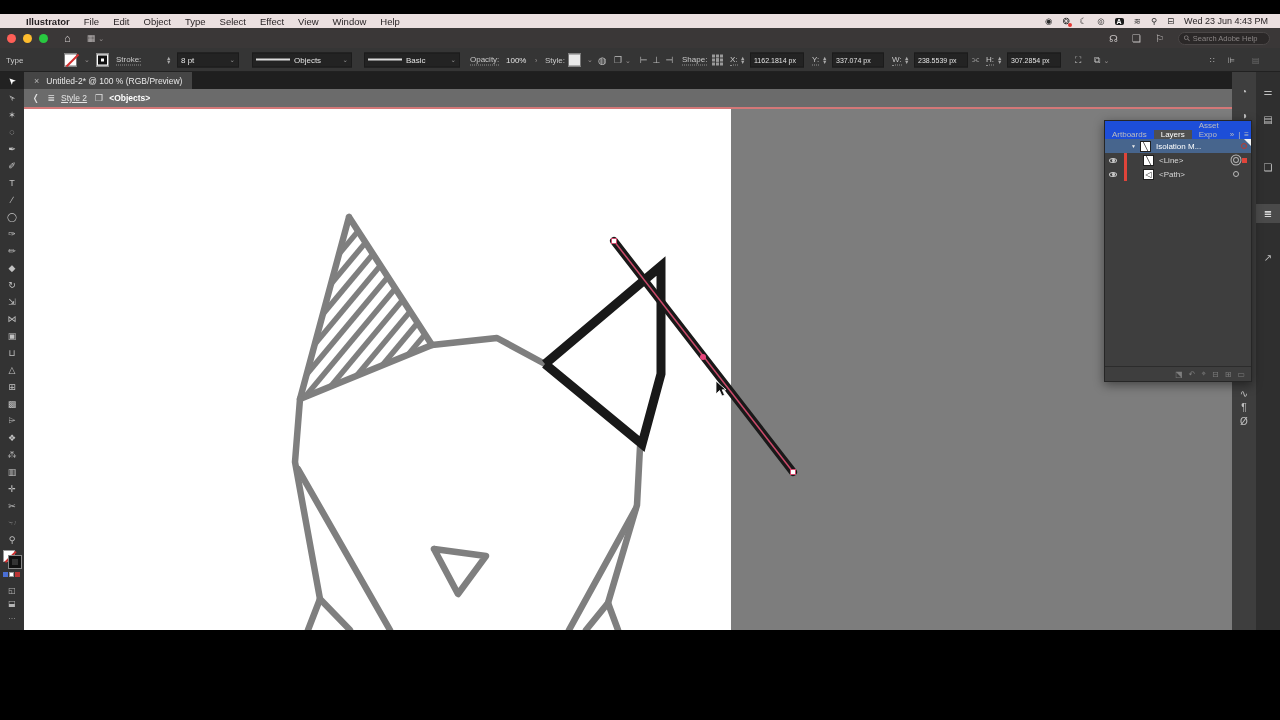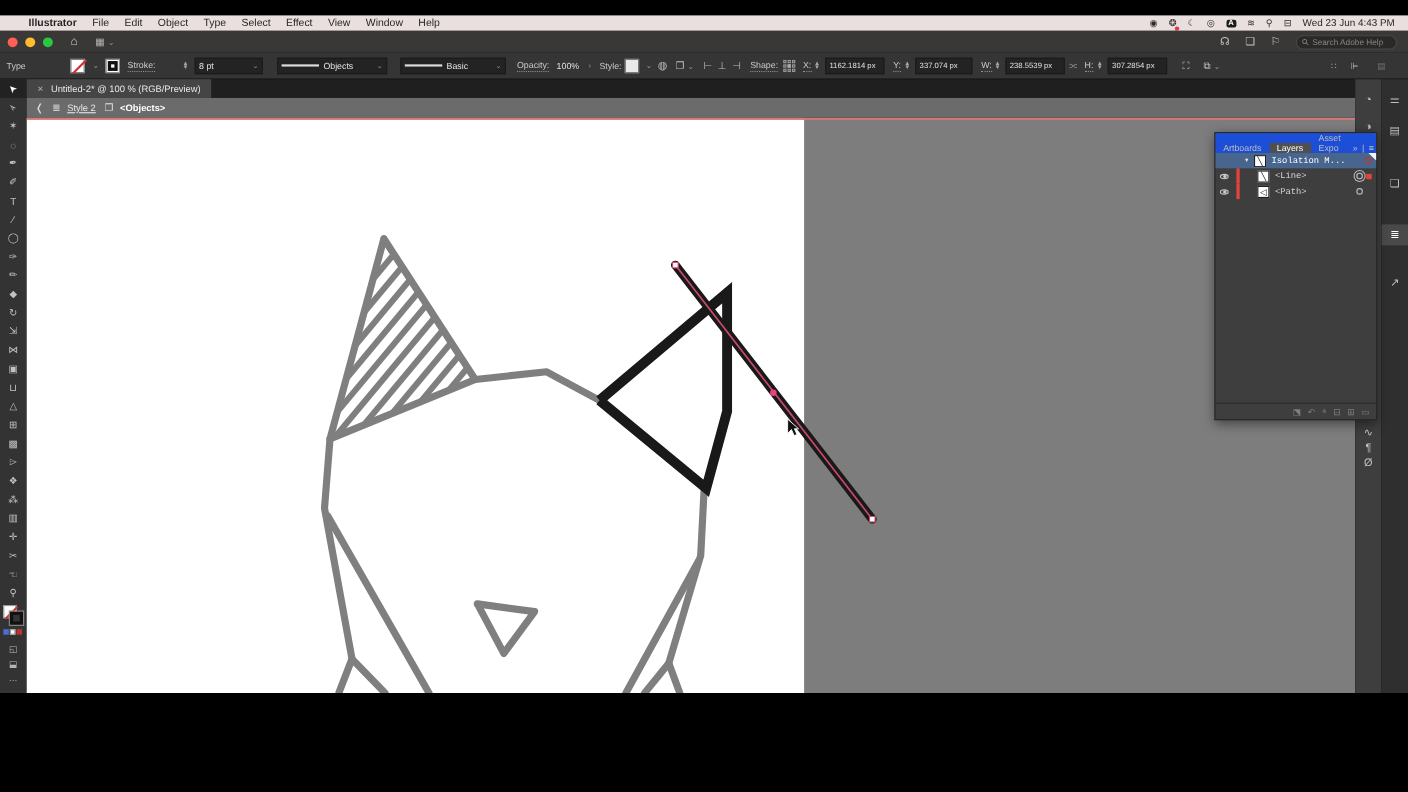--- a/index.html
+++ b/index.html
@@ -116,21 +116,21 @@
   #lp-rows { flex:0 0 auto; }
   .lrow { height:14px; display:flex; align-items:center; position:relative; }
   .lrow .eye { width:8px; height:5px; border:1px solid #c9c9c9; border-radius:50%;
     margin-left:4px; position:relative; }
   .lrow .eye::after { content:""; position:absolute; left:2px; top:0.5px; width:2.5px;
     height:2.5px; border-radius:50%; background:#c9c9c9; }
   .lrow .redbar { width:3px; height:14px; background:#e0443a; margin-left:7px; }
   .lrow .chev { color:#e8e8e8; font-size:7px; margin-left:26px; }
   .lrow .thumb { width:11px; height:11px; background:#fff; border:1px solid #1e1e1e;
     margin-left:6px; color:#222; font-size:8px; line-height:10px; text-align:center; overflow:hidden; }
-  .lrow .lname { margin-left:5px; white-space:nowrap;font-family:Liberation Mono, monospace; }
+  .lrow .lname { margin-left:5px; white-space:nowrap; }
   .lrow .rind { margin-left:auto; margin-right:4px; display:flex; align-items:center; }
   .lrow.sel { background:#47658d; color:#fff; }
   .corner { position:absolute; right:0; top:0; width:0; height:0;
     border-left:7px solid transparent; border-top:7px solid #f5f5f5; }
   .ring { width:6px; height:6px; border:1px solid #b9b9b9; border-radius:50%; }
   .ring.red { border-color:#c0392b; }
   .ring.target { box-shadow:0 0 0 1.5px #3e3e3e, 0 0 0 2.5px #b9b9b9; }
   .redsq { width:5px; height:5px; background:#e0392e; margin-left:3px; }
   #lp-fill { flex:1; }
   #lp-bottom { height:15px; border-top:1px solid #2c2c2c; display:flex; align-items:center;

